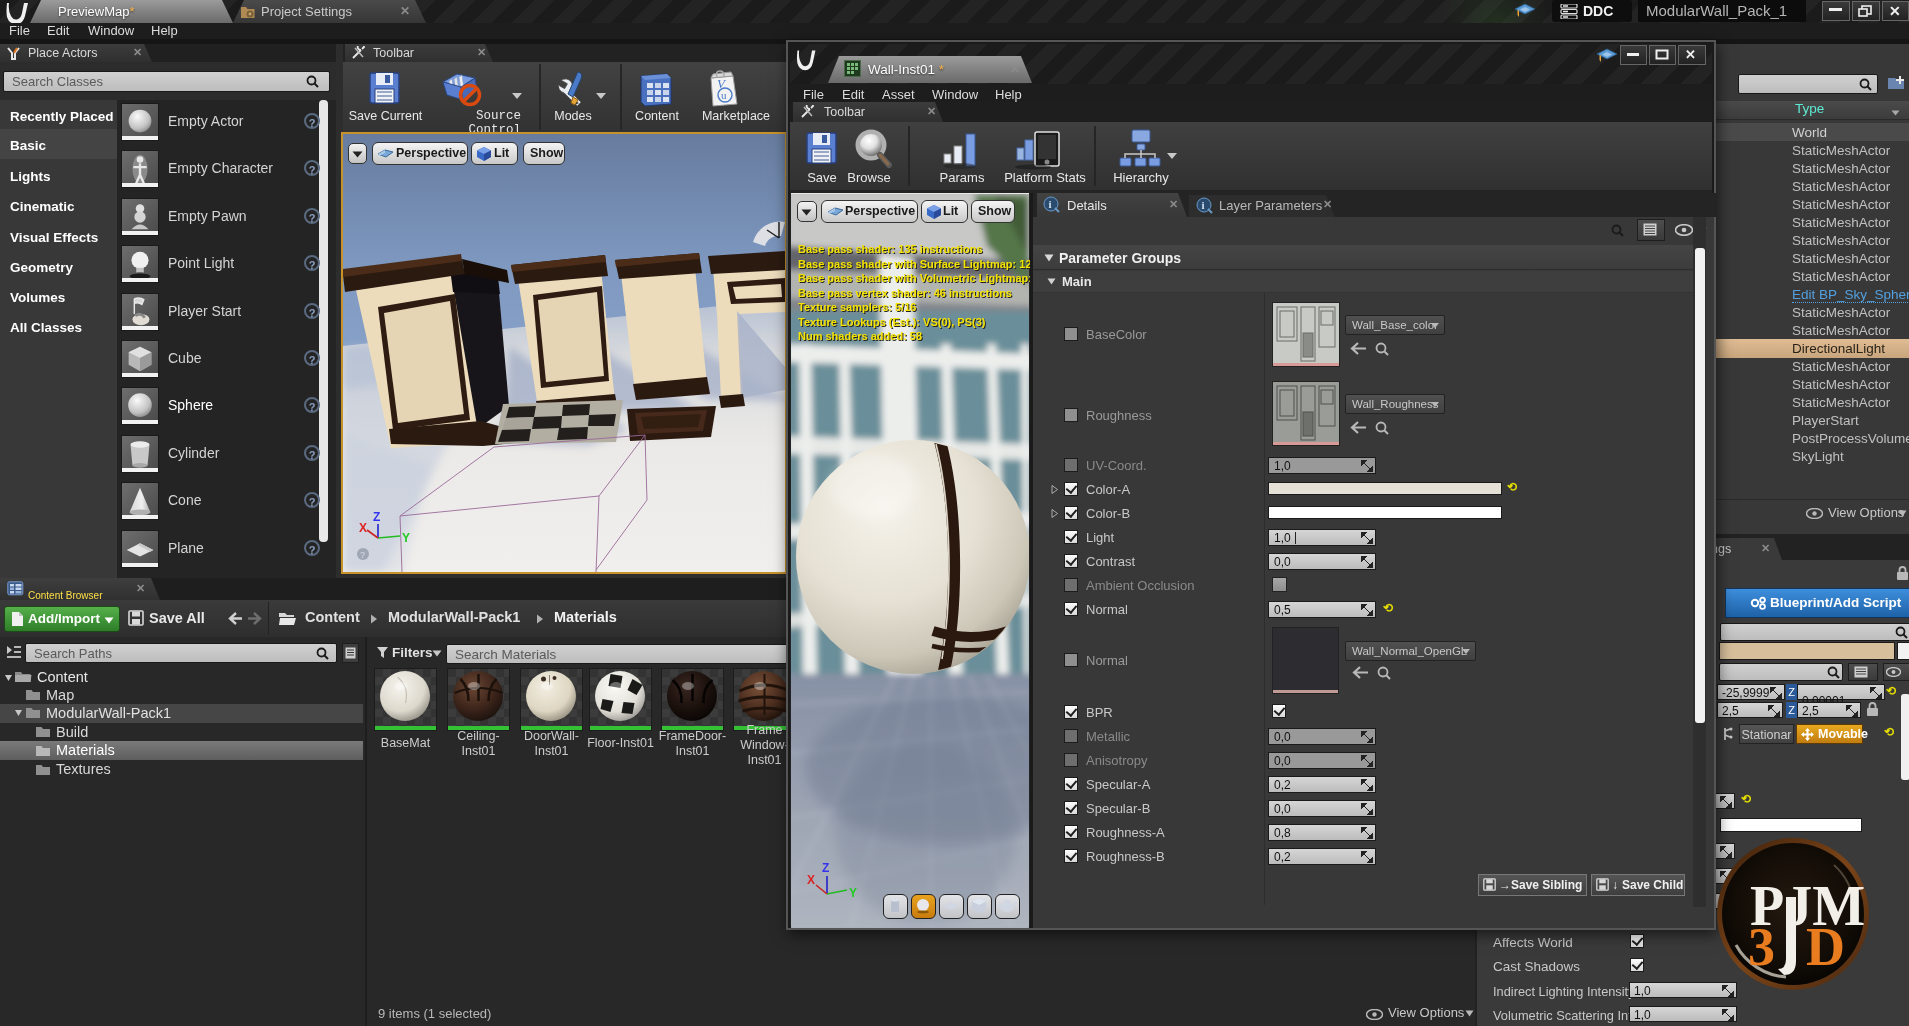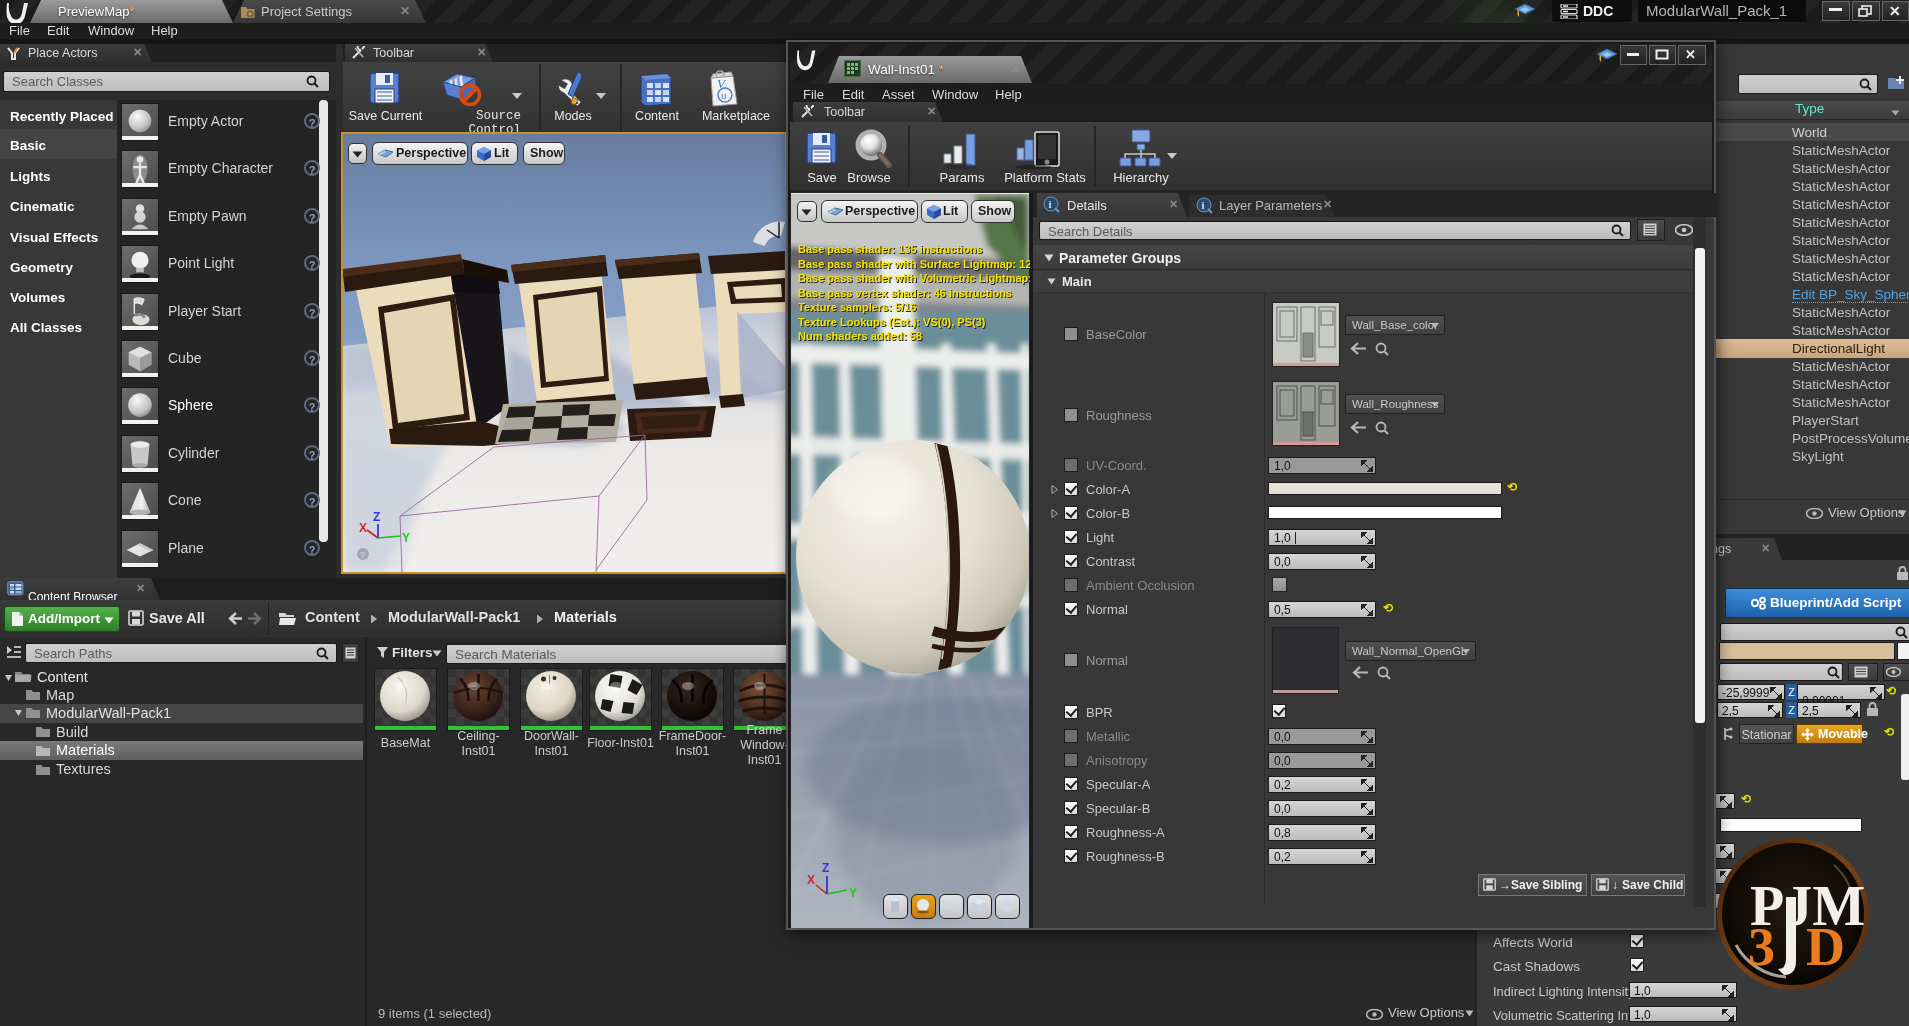--- a/index.html
+++ b/index.html
@@ -397,21 +397,21 @@
  <div class="abs" style="left:0;top:0;width:160px;height:22px;background:linear-gradient(#3e3e3e,#303030);clip-path:polygon(0 0, calc(100% - 9px) 0, 100% 100%, 0 100%);"></div>
  <svg class="abs" style="left:7px;top:3px;" width="17" height="15" viewBox="0 0 17 15">
   <rect x="0.8" y="0.8" width="15" height="13" rx="1.5" fill="#3a5a8a" stroke="#7a9ac8"></rect>
   <rect x="3" y="3" width="4" height="2.5" fill="#c8d8ee"></rect>
         <rect x="8.5" y="3" width="6" height="2.5" fill="#c8d8ee"></rect>
   <rect x="3" y="6.5" width="4" height="2.5" fill="#9ab4d8"></rect>
         <rect x="8.5" y="6.5" width="6" height="2.5" fill="#c8d8ee"></rect>
   <rect x="3" y="10" width="4" height="2.5" fill="#c8d8ee"></rect>
         <rect x="8.5" y="10" width="6" height="2.5" fill="#9ab4d8"></rect>
  </svg>
- <div class="abs" style="left:28px;top:12px;font-size:12px;color:#ffffff;">Content Browser</div>
+ <div class="abs" style="left:28px;top:12px;font-size:10px;color:#fde047;">Content Browser</div>
  <div class="abs xbtn" style="left:136px;top:4px;font-size:11px;">✕</div>
 
  <div class="abs" style="left:0;top:22px;width:1475px;height:37px;background:linear-gradient(#3a3a3a,#2e2e2e);"></div>
  <div class="abs" style="left:4px;top:28px;width:116px;height:26px;background:linear-gradient(#55b04a,#2e7d28);border:1px solid #1c4a18;border-radius:3px;"></div>
  <svg class="abs" style="left:11px;top:33px;" width="13" height="16" viewBox="0 0 13 16">
         <path d="M1 1 L8 1 L12 5 L12 15 L1 15 Z" fill="#f0f0f0"></path>
         <path d="M8 1 L8 5 L12 5 Z" fill="#c0c0c0"></path>
       </svg>
  <div class="abs" style="left:28px;top:33px;font-size:13.5px;font-weight:bold;color:#fff;">Add/Import</div>
  <svg class="abs" style="left:104px;top:39px;" width="10" height="7" viewBox="0 0 10 7">
@@ -1030,21 +1030,20 @@
 <div class="abs" style="left:34px;top:5px;font-size:13px;color:#e8e8e8;">Details</div>
 <div class="abs xbtn" style="left:136px;top:5px;font-size:11px;">✕</div>
 <div class="abs" style="left:156px;top:2px;width:146px;height:22px;background:#2d2d2d;clip-path:polygon(0 0, calc(100% - 9px) 0, 100% 100%, 0 100%);"></div>
 <svg class="abs" style="left:163px;top:4px;" width="17" height="17" viewBox="0 0 17 17">
           <circle cx="8" cy="8" r="7" fill="#2a4a6e" stroke="#6a9ac8"></circle>
           <text x="5.5" y="12" font-size="11" font-weight="bold" fill="#cfe2f2" font-family="Liberation Serif">i</text>
           <line x1="12" y1="12" x2="16" y2="16" stroke="#6a9ac8" stroke-width="2"></line>
         </svg>
 <div class="abs" style="left:186px;top:5px;font-size:13px;color:#b8b8b8;">Layer Parameters</div>
 <div class="abs xbtn" style="left:290px;top:5px;font-size:11px;">✕</div>
-<div class="abs sbox" style="left:6px;top:28px;width:592px;height:19px;font-size:13px;">Search Details</div>
 <svg class="mag" style="left:578px;top:31px;" viewBox="0 0 13 13">
           <circle cx="5.5" cy="5.5" r="4" fill="none" stroke="#1a1a1a" stroke-width="1.8"></circle>
           <line x1="8.5" y1="8.5" x2="12" y2="12" stroke="#1a1a1a" stroke-width="2"></line>
         </svg>
 <div class="abs" style="left:604px;top:26px;width:28px;height:22px;background:linear-gradient(#4e4e4e,#3a3a3a);border:1px solid #1e1e1e;"></div>
 <svg class="abs" style="left:610px;top:30px;" width="14" height="13" viewBox="0 0 14 13">
           <rect x="0.5" y="0.5" width="13" height="12" fill="#cfcfcf"></rect>
           <line x1="2" y1="3" x2="12" y2="3" stroke="#444"></line>
           <line x1="2" y1="5.5" x2="12" y2="5.5" stroke="#444"></line>
           <line x1="2" y1="8" x2="12" y2="8" stroke="#444"></line>

